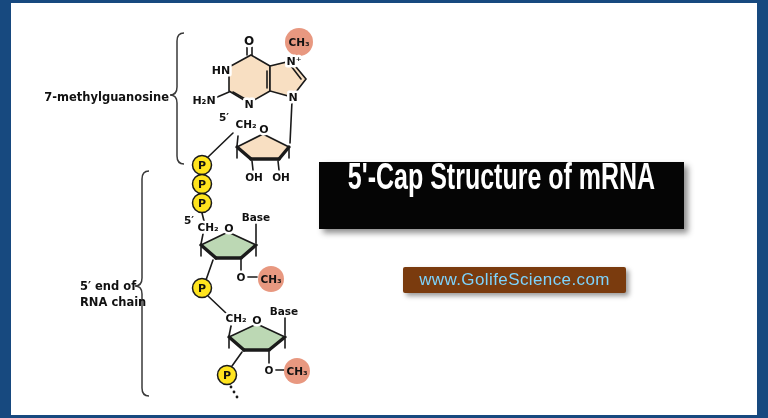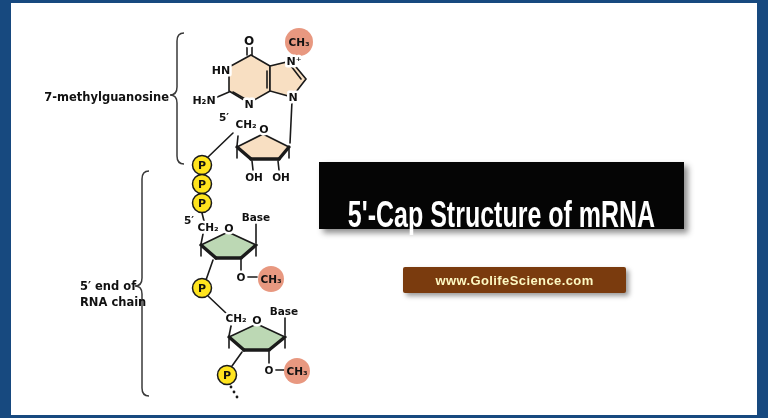--- a/index.html
+++ b/index.html
@@ -28,36 +28,36 @@
   .pcirc{fill:var(--phosphate_fill,#ffe41e);stroke:#1a1a1a;stroke-width:1.5;}
   .mcirc{fill:var(--methyl_fill,#e89880);stroke:none;}
   .bracket{stroke:#3a3a3a;stroke-width:1.5;fill:none;}
   .t11{font-size:11px;}
   .t10{font-size:10.5px;}
   .t12{font-size:12px;}
   .lab{font-size:11.5px;}
   .banner-title{
     position:absolute;left:319px;top:162px;width:365px;height:67px;z-index:20;
     background:var(--banner_bg,#050505);
-    display:flex;align-items:flex-end;justify-content:center;
+    display:flex;align-items:flex-start;justify-content:center;
     box-shadow:4px 4px 6px rgba(0,0,0,0.45);
   }
   .banner-title span{
     color:var(--banner_text,#ffffff);font-weight:bold;font-size:25px;
     letter-spacing:0px;white-space:nowrap;
     transform:scale(1,1.45);transform-origin:center;
   }
   .banner-site{
     position:absolute;left:403px;top:267px;width:223px;height:26px;z-index:20;
     background:var(--site_bg,#7a3b0e);border-radius:2px;
     display:flex;align-items:center;justify-content:center;
     box-shadow:3px 3px 5px rgba(0,0,0,0.4);
   }
   .banner-site span{
-    color:#fef9c3;font-weight:bold;font-size:13px;letter-spacing:0.4px;white-space:nowrap;
+    color:#7dd3fc;font-weight:normal;font-size:17px;letter-spacing:0.4px;white-space:nowrap;
   }
 </style>
 </head>
 <body>
 
 <div class="frame"></div>
 
 <svg viewBox="0 0 768 418" width="768" height="418">
 
   <g>

